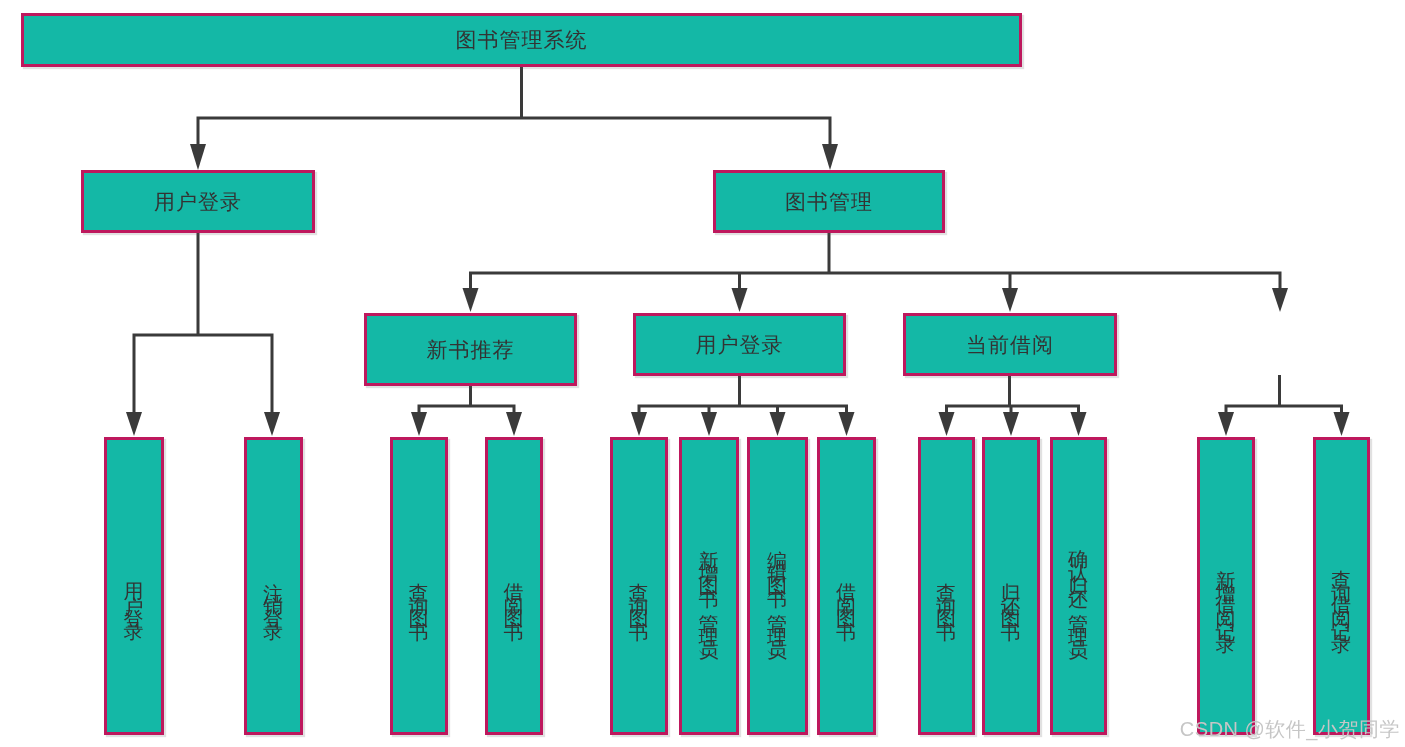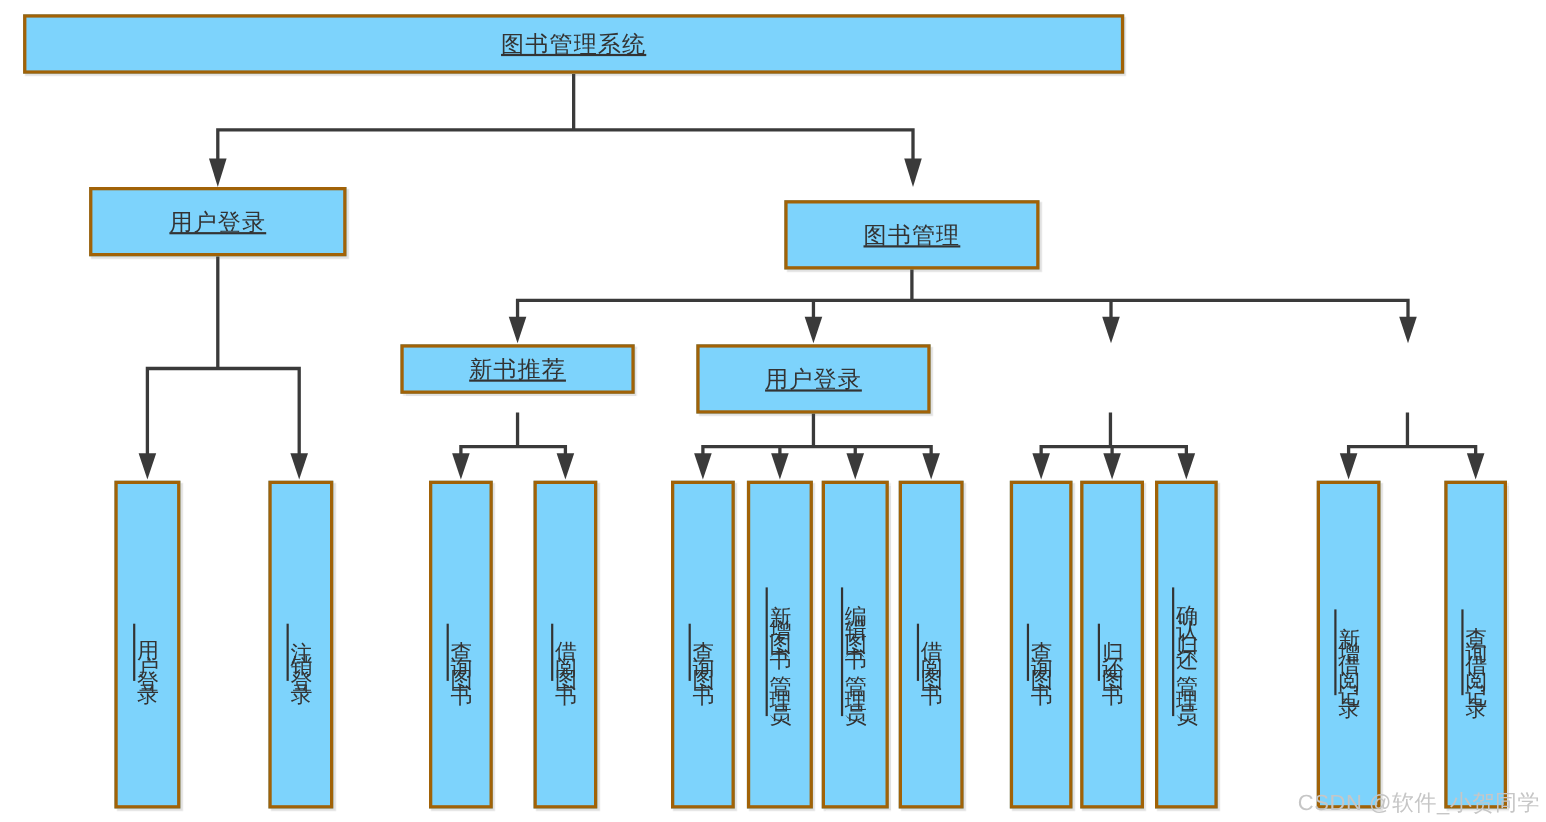--- a/index.html
+++ b/index.html
@@ -17,28 +17,27 @@
   }
   .connectors {
     position: absolute;
     left: 0; top: 0;
     width: 1405px;
     height: 747px;
   }
   .node {
     position: absolute;
     box-sizing: border-box;
-    background: #7dd3fc;
-    border: 3px solid #a16207;
+    background: #14b8a6;
+    border: 3px solid #be185d;
     box-shadow: 2px 2px 1px rgba(90,90,90,0.18);
     display: flex;
     align-items: center;
     justify-content: center;
     color: #333333;
-    text-decoration: underline;
   }
   .node .hlabel {
     font-size: 21px;
     letter-spacing: 1px;
     white-space: nowrap;
   }
   .leaf .vlabel {
     writing-mode: vertical-rl;
     text-orientation: mixed;
     font-size: 20px;
@@ -105,29 +104,32 @@
     </g>
   </svg>
 
   <div class="node" style="left:21px;top:13px;width:1001px;height:54px;">
     <span class="hlabel">图书管理系统</span>
   </div>
 
   <div class="node" style="left:81px;top:170px;width:234px;height:63px;">
     <span class="hlabel">用户登录</span>
   </div>
-  <div class="node" style="left:713px;top:170px;width:232px;height:63px;margin-top:12px;">
+  <div class="node" style="left:713px;top:170px;width:232px;height:63px;">
     <span class="hlabel">图书管理</span>
   </div>
 
-  <div class="node" style="left:364px;top:313px;width:213px;height:45px;justify-content:center;">
+  <div class="node" style="left:364px;top:313px;width:213px;height:73px;justify-content:center;">
     <span class="hlabel">新书推荐</span>
   </div>
   <div class="node" style="left:633px;top:313px;width:213px;height:63px;">
     <span class="hlabel">用户登录</span>
+  </div>
+  <div class="node" style="left:903px;top:313px;width:214px;height:63px;">
+    <span class="hlabel">当前借阅</span>
   </div>
 
   <div class="node leaf" style="left:104px;top:437px;width:60px;height:298px;">
     <span class="vlabel">用户登录</span>
   </div>
   <div class="node leaf" style="left:244px;top:437px;width:59px;height:298px;">
     <span class="vlabel">注销登录</span>
   </div>
 
   <div class="node leaf" style="left:390px;top:437px;width:58px;height:298px;">

